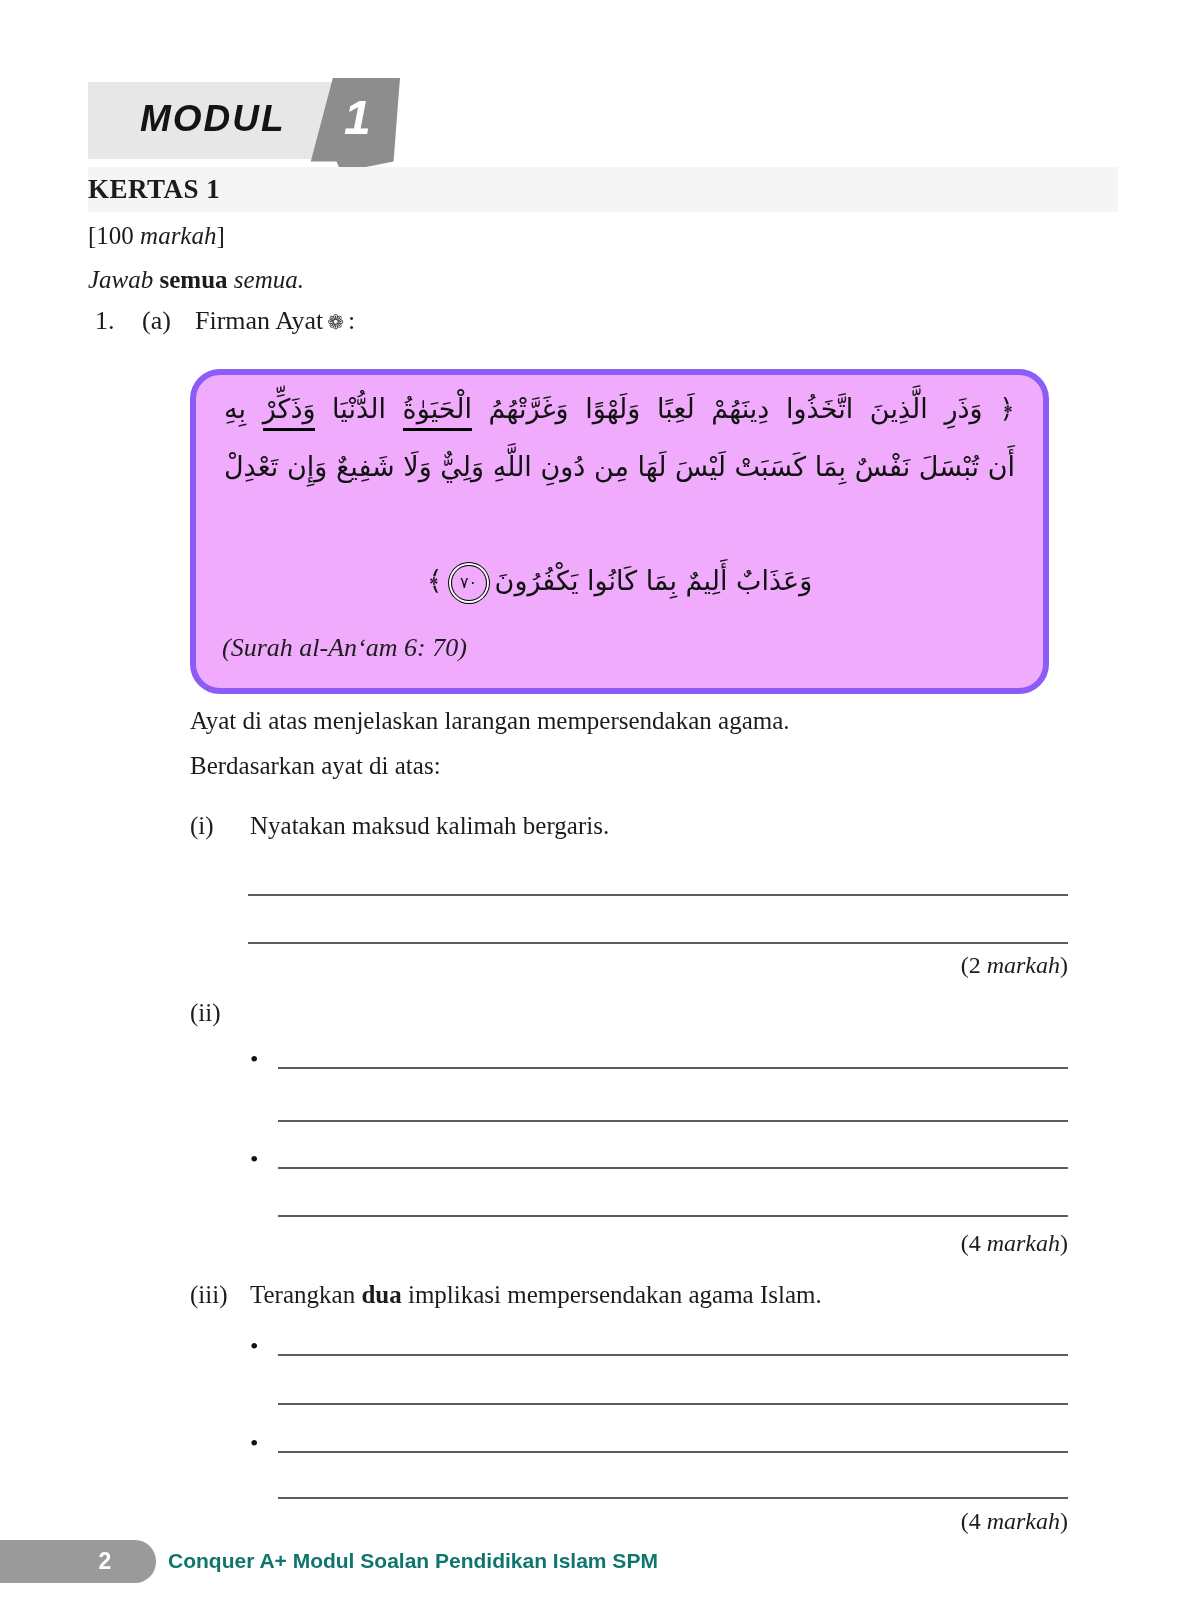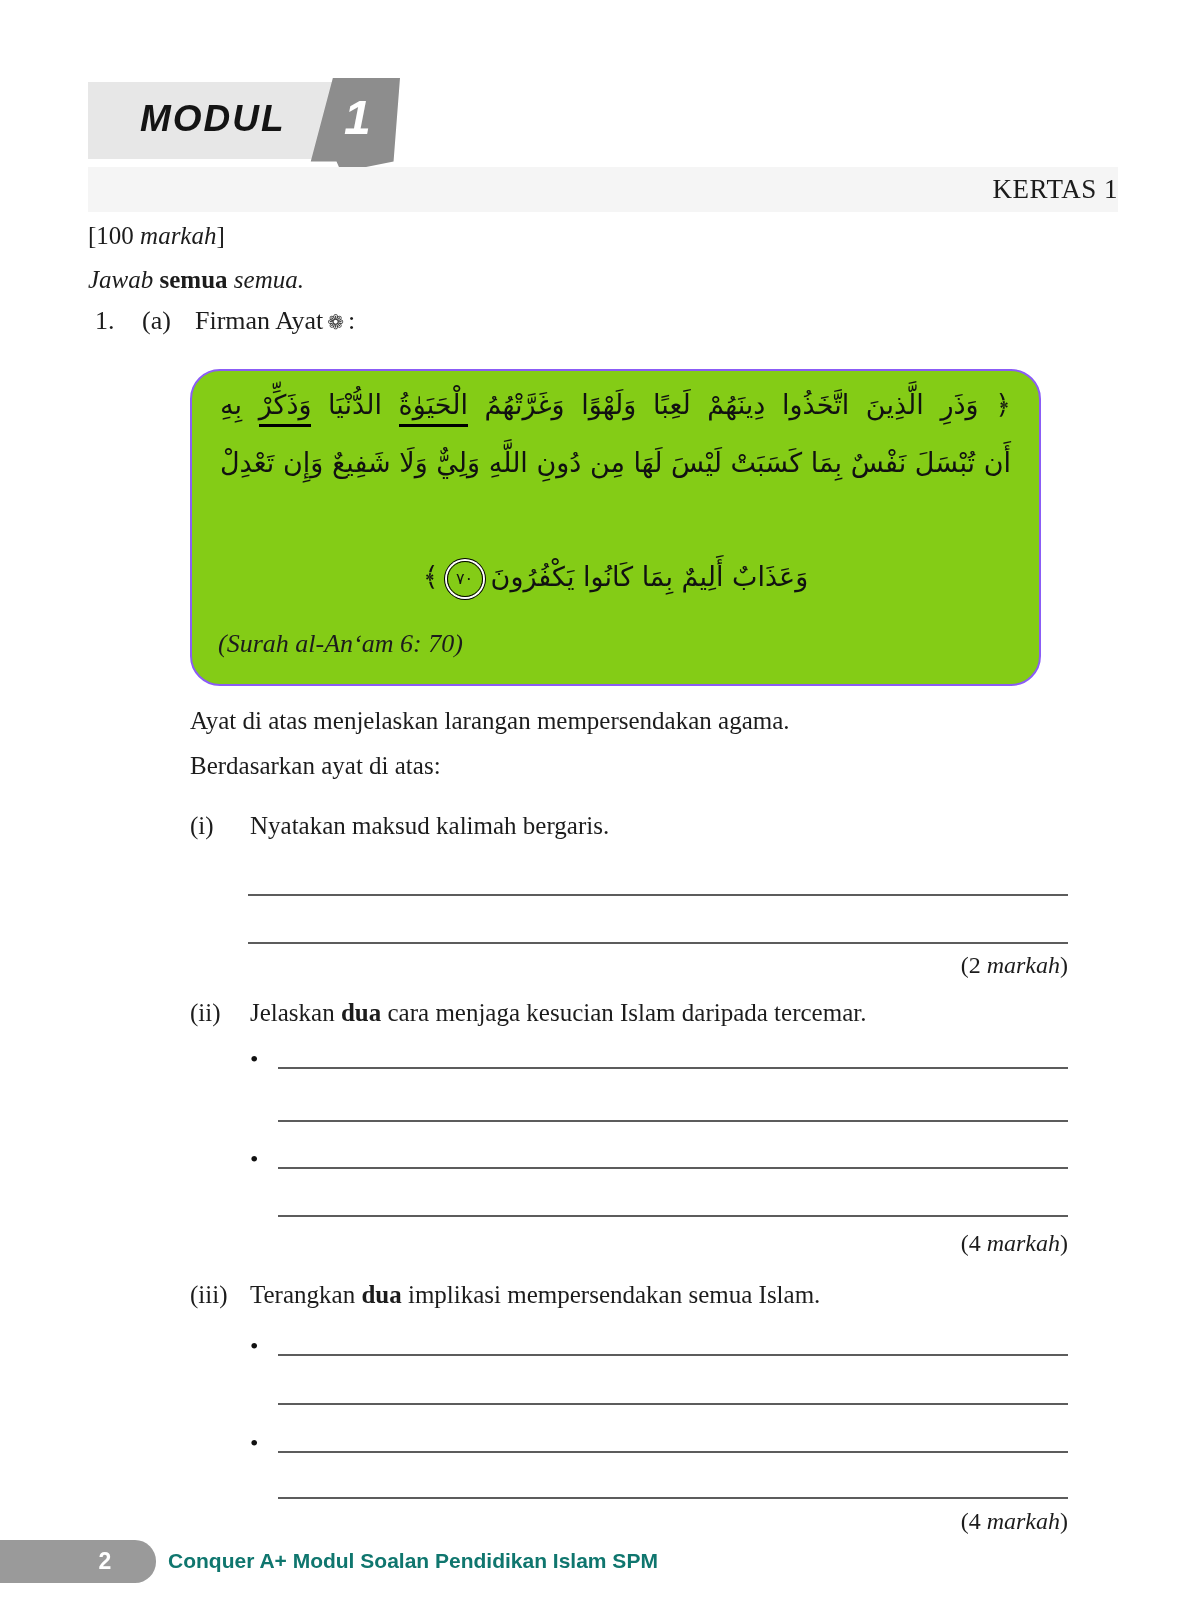--- a/index.html
+++ b/index.html
@@ -13,29 +13,29 @@
   .modul-band{position:absolute;left:88px;top:82px;width:302px;height:77px;background:#e7e7e7;}
   .modul-label{position:absolute;left:52px;top:16px;font-family:"Liberation Sans",sans-serif;
                font-weight:bold;font-style:italic;font-size:37px;letter-spacing:2px;color:#141414;}
   .modul-num-shape{position:absolute;left:220px;top:-4px;width:92px;height:95px;background:#8d8d8d;
                clip-path:polygon(27% 0,100% 0,93% 88%,36% 99%,31% 88%,3% 88%);}
   .modul-num{position:absolute;left:36px;top:12px;color:#ffffff;font-family:"Liberation Sans",sans-serif;
                font-weight:bold;font-style:italic;font-size:48px;}
 
   
   .kertas-band{position:absolute;left:88px;top:167px;width:1030px;height:45px;background:#f5f5f5;
-               text-align:right;line-height:45px;font-weight:normal;font-size:27px;letter-spacing:.5px;}
+               text-align:left;line-height:45px;font-weight:bold;font-size:27px;letter-spacing:.5px;}
 
   .center-line{position:absolute;left:88px;width:1030px;text-align:left;font-size:25px;}
 
   .qnum{position:absolute;font-size:26px;}
 
   
-  .quran-box{position:absolute;left:190px;top:369px;width:847px;height:313px;border:2px solid #8b5cf6;
-             border-radius:30px;background:#84cc16;}
+  .quran-box{position:absolute;left:190px;top:369px;width:847px;height:313px;border:6px solid #8b5cf6;
+             border-radius:30px;background:#f0abfc;}
   .q-line{position:absolute;left:28px;right:28px;direction:rtl;font-family:"DejaVu Sans",sans-serif;
           font-size:27px;color:#111;line-height:1.5;}
   .q-just{text-align:justify;text-align-last:justify;}
   .q-center{text-align:center;}
   .q-underline{border-bottom:3.5px solid #000;padding-bottom:4px;}
   .medallion{display:inline-block;width:34px;height:34px;border:1.5px solid #000;border-radius:50%;
              box-shadow:0 0 0 2px #fff,0 0 0 3px #000;text-align:center;line-height:34px;font-size:16px;
              vertical-align:middle;margin:0 8px;}
   .surah-caption{position:absolute;left:26px;top:258px;font-style:italic;font-size:26px;
              font-family:"Liberation Serif",serif;}
@@ -101,36 +101,33 @@
   <div class="body-text" style="left:250px;top:812px;width:800px;">
     <span>Nyatakan maksud kalimah bergaris.</span><span class="b"></span><span></span>
   </div>
   <div class="ansline" style="left:248px;top:894px;width:820px;"></div>
   <div class="ansline" style="left:248px;top:942px;width:820px;"></div>
   <div class="marks" style="top:952px;">
     <span>(2 </span><span class="it">markah</span><span>)</span>
   </div>
 
   <span class="body-text" style="left:190px;top:999px;">(ii)</span>
-  <div class="body-text" style="left:250px;top:999px;width:800px;">
-    <span>Jelaskan </span><span class="b">dua</span><span> cara menjaga kesucian Islam daripada tercemar.</span>
-  </div>
   <span class="bullet" style="left:250px;top:1046px;">•</span>
   <div class="ansline" style="left:278px;top:1067px;width:790px;"></div>
   <div class="ansline" style="left:278px;top:1120px;width:790px;"></div>
   <span class="bullet" style="left:250px;top:1146px;">•</span>
   <div class="ansline" style="left:278px;top:1167px;width:790px;"></div>
   <div class="ansline" style="left:278px;top:1215px;width:790px;"></div>
   <div class="marks" style="top:1230px;">
     <span>(4 </span><span class="it">markah</span><span>)</span>
   </div>
 
   <span class="body-text" style="left:190px;top:1281px;">(iii)</span>
   <div class="body-text" style="left:250px;top:1281px;width:800px;">
-    <span>Terangkan </span><span class="b">dua</span><span> implikasi mempersendakan semua Islam.</span>
+    <span>Terangkan </span><span class="b">dua</span><span> implikasi mempersendakan agama Islam.</span>
   </div>
   <span class="bullet" style="left:250px;top:1333px;">•</span>
   <div class="ansline" style="left:278px;top:1354px;width:790px;"></div>
   <div class="ansline" style="left:278px;top:1403px;width:790px;"></div>
   <span class="bullet" style="left:250px;top:1430px;">•</span>
   <div class="ansline" style="left:278px;top:1451px;width:790px;"></div>
   <div class="ansline" style="left:278px;top:1497px;width:790px;"></div>
   <div class="marks" style="top:1508px;">
     <span>(4 </span><span class="it">markah</span><span>)</span>
   </div>

